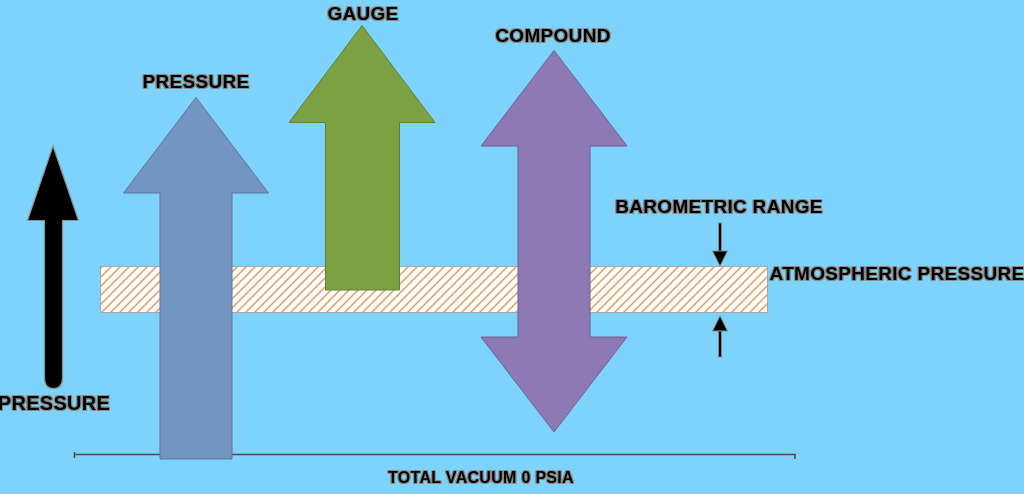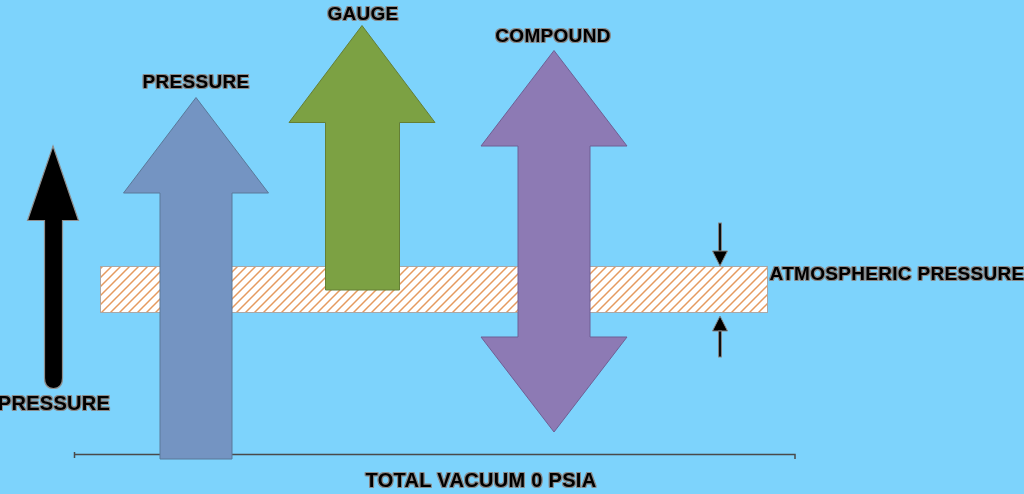--- a/index.html
+++ b/index.html
@@ -25,21 +25,21 @@
       -1px  1px 0 #8a8a8a, 1px  1px 0 #8a8a8a,
       -1px  0   0 #8a8a8a, 1px  0   0 #8a8a8a,
        0   -1px 0 #8a8a8a, 0    1px 0 #8a8a8a;
   }
   .lbl-gauge      {left:363px; top:3px;}
   .lbl-absolute   {left:196px; top:71px;}
   .lbl-compound   {left:553px; top:25px;text-align:center;}
   .lbl-barometric {left:719px; top:196px;}
   .lbl-atmo       {left:897px; top:263px; text-align:right; line-height:21px;}
   .lbl-pressure   {left:54px;  top:392px; font-size:20px;}
-  .lbl-vacuum     {left:481px; top:469px; font-size:20px;text-align:center;}
+  .lbl-vacuum     {left:481px; top:469px; font-size:16px;text-align:center;}
 </style>
 </head>
 <body>
 
 <div class="stage">
 
   <svg width="1024" height="494" viewBox="0 0 1024 494">
     <defs>
       <pattern id="hatchPattern" patternUnits="userSpaceOnUse" width="9" height="9">
         <rect width="9" height="9" fill="#ffffff"></rect>
@@ -66,20 +66,21 @@
 
     <path d="M53,146 L78.5,220.5 L62.5,220.5 L62.5,378 Q62.5,388.5 53.5,388.5 Q44.5,388.5 44.5,378 L44.5,220.5 L27.5,220.5 Z" fill="#000" stroke="#8f8f8f" stroke-width="1.2" stroke-linejoin="miter"></path>
   </svg>
 
   <div class="lbl lbl-gauge">GAUGE</div>
 
   <div class="lbl lbl-absolute">PRESSURE</div>
 
   <div class="lbl lbl-compound">COMPOUND</div>
 
+  <div class="lbl lbl-barometric">BAROMETRIC RANGE</div>
 
   <div class="lbl lbl-atmo">
     <div>ATMOSPHERIC PRESSURE</div>
   </div>
 
   <div class="lbl lbl-pressure">PRESSURE</div>
 
   <div class="lbl lbl-vacuum">TOTAL VACUUM 0 PSIA</div>
 
 </div>

